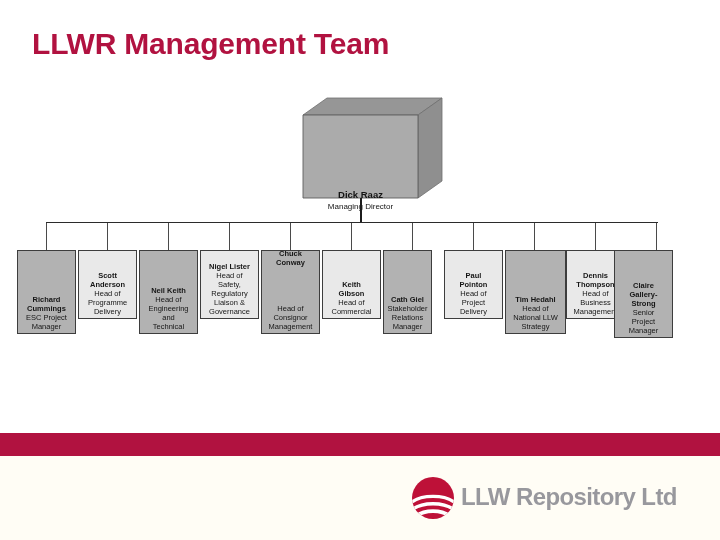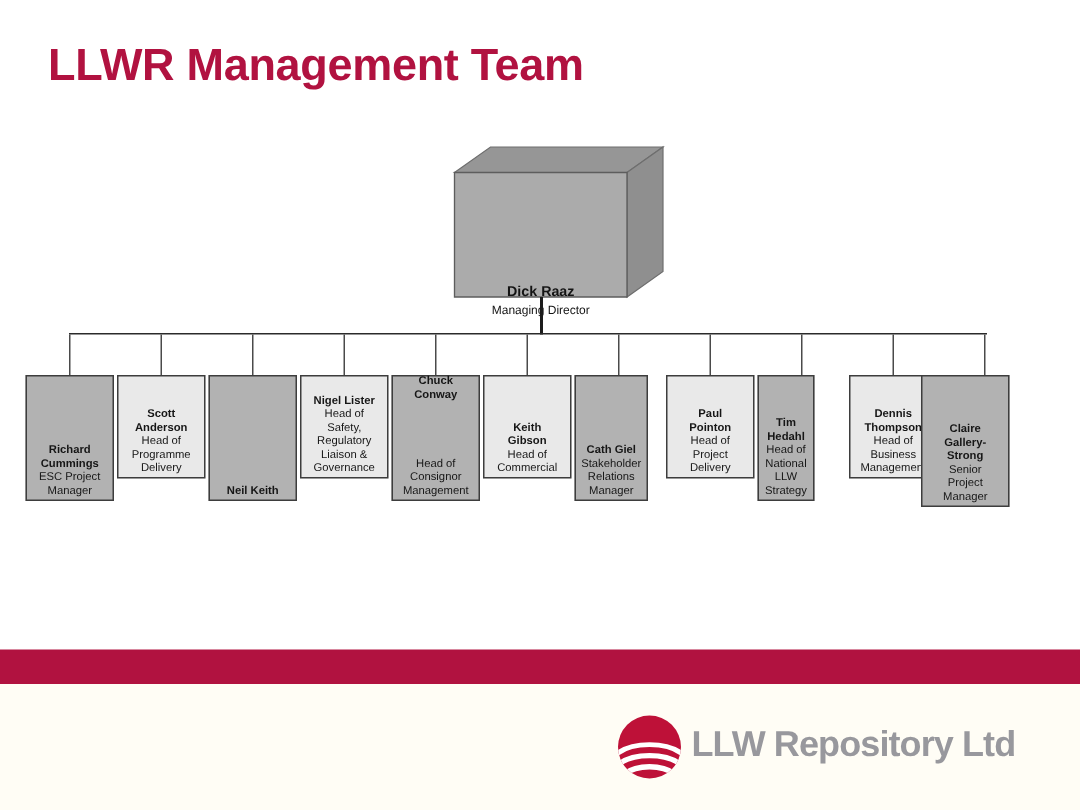--- a/index.html
+++ b/index.html
@@ -72,20 +72,21 @@
       <div class="member-role">ESC Project Manager</div>
     </div>
       <div class="drop" style="left: 46px;"></div>
       <div class="report-box light" style="left: 78px; top: 250px; width: 59px; height: 69px;">
       <div class="member-name">Scott Anderson</div>
       <div class="member-role">Head of Programme Delivery</div>
     </div>
       <div class="drop" style="left: 107px;"></div>
       <div class="report-box dark" style="left: 139px; top: 250px; width: 59px; height: 84px;">
       <div class="member-name">Neil Keith</div>
+      <div class="member-role">Head of Engineering and Technical</div>
     </div>
       <div class="drop" style="left: 168px;"></div>
       <div class="report-box light" style="left: 200px; top: 250px; width: 59px; height: 69px;">
       <div class="member-name">Nigel Lister</div>
       <div class="member-role">Head of Safety, Regulatory Liaison &amp; Governance</div>
     </div>
       <div class="drop" style="left: 229px;"></div>
       <div class="report-box dark" style="left: 261px; top: 250px; width: 59px; height: 84px; gap: 37px;">
       <div class="member-name">Chuck Conway</div>
       <div class="member-role">Head of Consignor Management</div>
@@ -99,21 +100,21 @@
       <div class="report-box dark" style="left: 383px; top: 250px; width: 49px; height: 84px;">
       <div class="member-name">Cath Giel</div>
       <div class="member-role">Stakeholder Relations Manager</div>
     </div>
       <div class="drop" style="left: 412px;"></div>
       <div class="report-box light" style="left: 444px; top: 250px; width: 59px; height: 69px;">
       <div class="member-name">Paul Pointon</div>
       <div class="member-role">Head of Project Delivery</div>
     </div>
       <div class="drop" style="left: 473px;"></div>
-      <div class="report-box dark" style="left: 505px; top: 250px; width: 38px; height: 84px;">
+      <div class="report-box dark" style="left: 505px; top: 250px; width: 61px; height: 84px;">
       <div class="member-name">Tim Hedahl</div>
       <div class="member-role">Head of National LLW Strategy</div>
     </div>
       <div class="drop" style="left: 534px;"></div>
       <div class="report-box light" style="left: 566px; top: 250px; width: 59px; height: 69px;">
       <div class="member-name">Dennis Thompson</div>
       <div class="member-role">Head of Business Management</div>
     </div>
       <div class="drop" style="left: 595px;"></div>
       <div class="report-box dark" style="left: 614px; top: 250px; width: 59px; height: 88px;">

